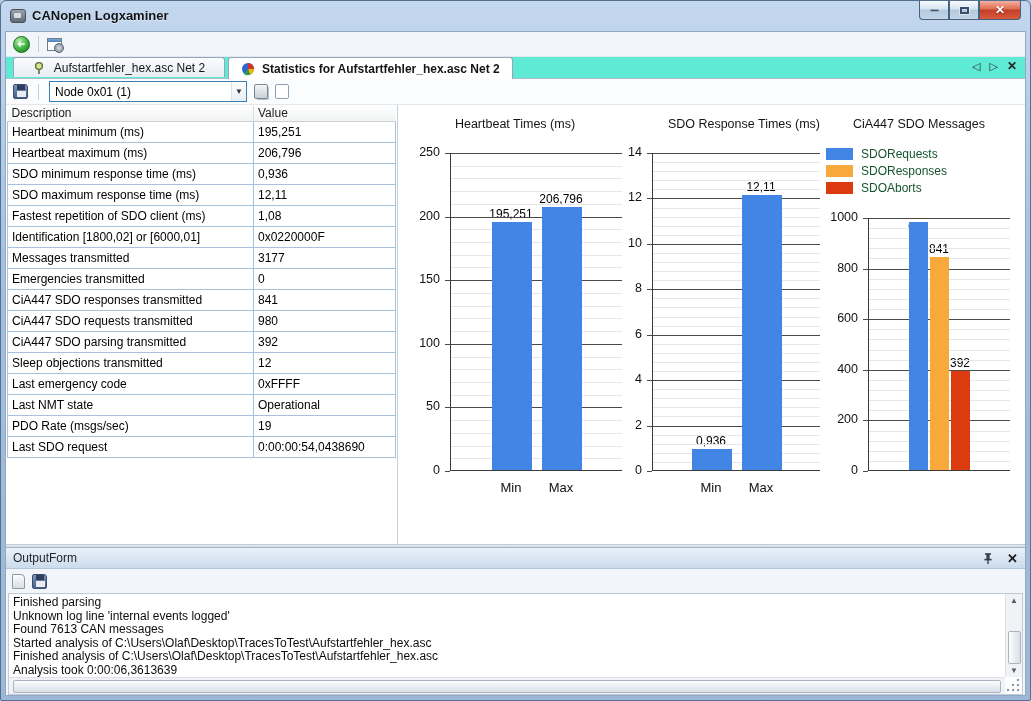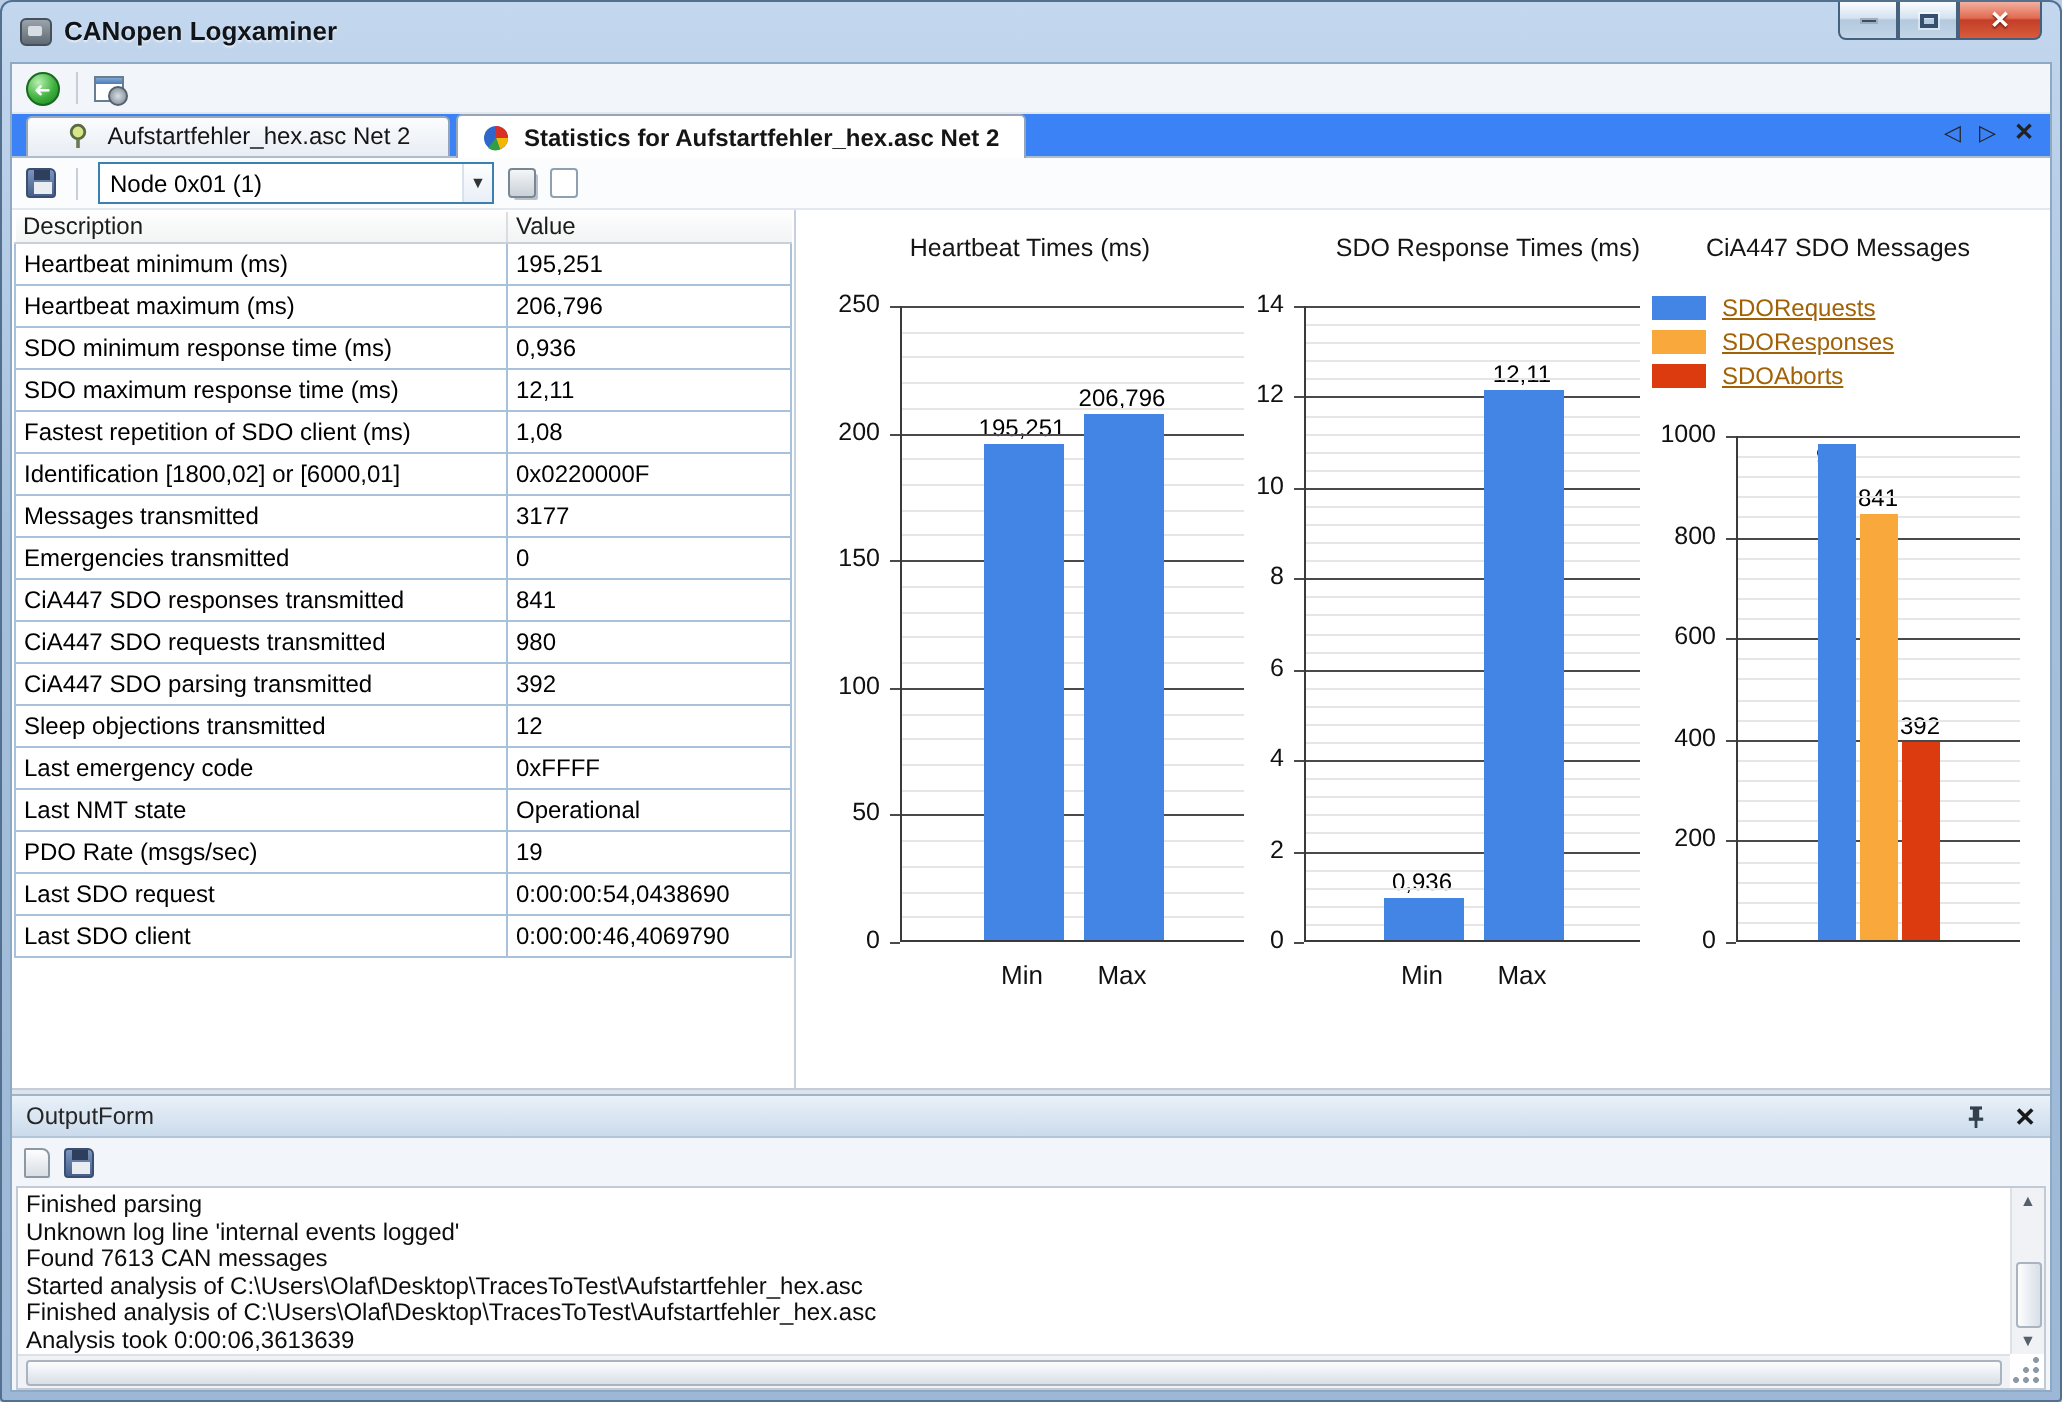--- a/index.html
+++ b/index.html
@@ -42,21 +42,21 @@
          border:1px solid #176B1C; display:flex; align-items:center; justify-content:center; }
   .orb span { color:#fff; font-size:10px; transform:rotate(180deg); line-height:1; }
   .tb-sep { width:1px; height:16px; background:#C7CED7; margin:0 3px; }
   .mini-win { width:15px; height:13px; border:1px solid #6A7C90; background:#fff; position:relative; }
   .mini-win:before { content:""; position:absolute; left:0; right:0; top:0; height:3px;
          background:linear-gradient(#7FA8D6,#4C7CB4); }
   .mini-win:after { content:""; position:absolute; right:-3px; bottom:-3px; width:8px; height:8px;
          border-radius:50%; background:radial-gradient(#D8DEE4,#76828E); border:1px solid #55606B; }
 
   
-  .tabstrip { height:22px; background:#3b82f6; display:flex; align-items:center; padding-left:7px;
+  .tabstrip { height:22px; background:#5eead4; display:flex; align-items:flex-start; padding-left:7px;
               border-bottom:1px solid #AEBDCE; position:relative; }
   .tab { display:flex; align-items:center; justify-content:center; gap:7px; height:20px; padding:0 12px;
          border:1px solid #97A5B8; border-bottom:none; border-radius:3px 3px 0 0;
          background:linear-gradient(#FBFCFD,#E8EDF4); font-size:12px; color:#151515; margin-right:3px; }
   .tab.active { background:#FFFFFF; font-weight:700; height:22px; margin-bottom:-1px; z-index:2; }
   .tab-ico { width:14px; height:14px; flex:0 0 auto; }
   .tab-controls { position:absolute; right:8px; top:2px; display:flex; gap:9px; align-items:center;
                   font-size:11px; color:#222; }
   .tab-controls .x { font-weight:700; font-size:12px; }
 
@@ -90,21 +90,21 @@
   .plot { position:absolute; border-left:1px solid #3a3a3a; border-bottom:1px solid #3a3a3a; }
   .grid-minor { position:absolute; left:0; right:0; height:1px; background:#E6E6E6; }
   .grid-major { position:absolute; left:0; right:0; height:1px; background:#4a4a4a; }
   .tickstub { position:absolute; width:5px; height:1px; background:#4a4a4a; left:-6px; }
   .ytick { position:absolute; text-align:right; font-size:12.5px; color:#111; }
   .bars { position:absolute; left:0; right:0; bottom:0; display:flex; align-items:flex-end;
           justify-content:center; }
   .bar { flex:0 0 auto; }
   .bar-label { position:absolute; text-align:center; font-size:12px; color:#000; width:70px; }
   .xlabel { position:absolute; text-align:center; font-size:13px; color:#111; width:70px; }
-  .legend { position:absolute; font-size:12px; color:#a16207;text-decoration:underline; }
+  .legend { position:absolute; font-size:12px; color:#14532d; }
   .legend-row { display:flex; align-items:center; gap:8px; margin-bottom:3px; }
   .legend-swatch { width:27px; height:12px; }
 
   
   .splitter { height:3px; background:#DCE3EB; border-top:1px solid #C2CDD9; }
   .output { height:148px; display:flex; flex-direction:column; background:#F2F5F9;
             border-top:1px solid #9FB5CB; }
   .out-header { height:21px; background:linear-gradient(#EAF1F9,#CBDBEC); border-bottom:1px solid #B3C5D8;
             display:flex; align-items:center; padding:0 7px; font-size:12px; color:#262626; }
   .out-header .spacer { flex:1; }
@@ -269,24 +269,20 @@
                 <td>Last NMT state</td>
                 <td>Operational</td>
               </tr>
               <tr>
                 <td>PDO Rate (msgs/sec)</td>
                 <td>19</td>
               </tr>
               <tr>
                 <td>Last SDO request</td>
                 <td>0:00:00:54,0438690</td>
-              </tr>
-              <tr>
-                <td>Last SDO client</td>
-                <td>0:00:00:46,4069790</td>
               </tr>
             </tbody>
         </table>
       </div>
       <div class="charts-pane" id="charts-pane">
           <div class="chart-block" style="left: 14px; top: 0px; width: 206px; height: 420px;">
             <div class="chart-title" style="width: 206px;">Heartbeat Times (ms)</div>
             <div class="ytick" style="left: 0px; width: 28px; top: 358px;">0</div>
             <div class="ytick" style="left: 0px; width: 28px; top: 294.4px;">50</div>
             <div class="ytick" style="left: 0px; width: 28px; top: 230.8px;">100</div>

